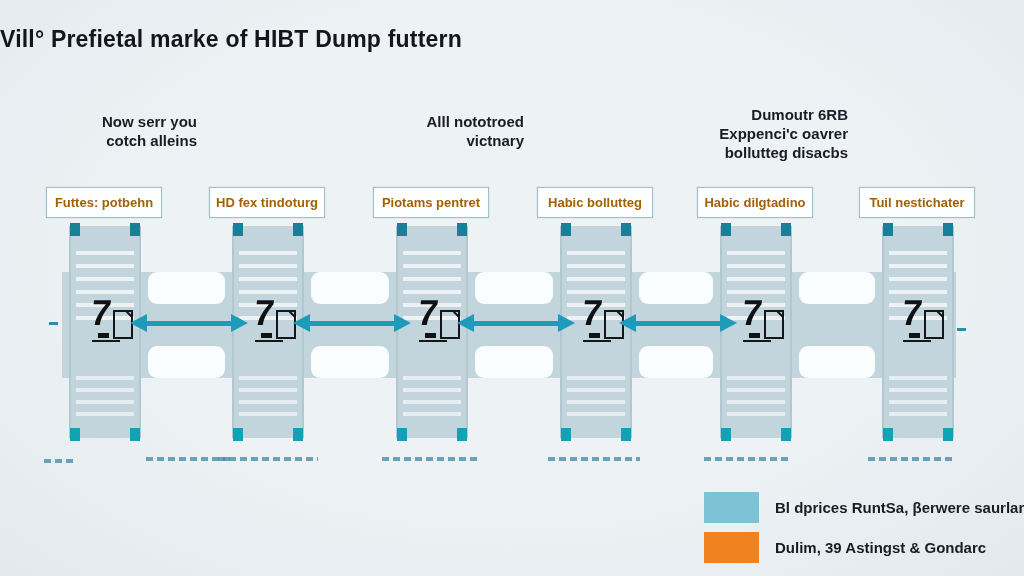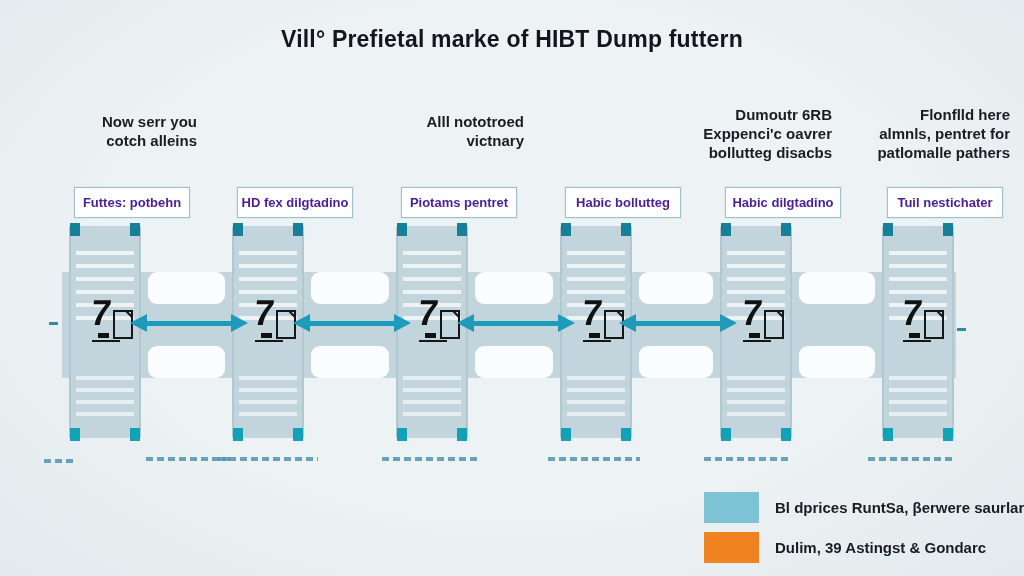--- a/index.html
+++ b/index.html
@@ -1,25 +1,25 @@
 <!DOCTYPE html>
 <html><head>
 <meta charset="utf-8">
 <style>
   html,body{margin:0;padding:0;}
   body{font-family:"Liberation Sans", sans-serif;}
   .stage{position:relative;width:1024px;height:576px;overflow:hidden;
          background:radial-gradient(ellipse at 50% 45%, #edf2f4 55%, #e2eaed 100%);}
-  .title{position:absolute;top:26px;left:0;width:1024px;text-align:center;
+  .title{position:absolute;top:26px;left:0;width:1024px;text-align:left;
          font-size:23px;font-weight:700;color:#15151d;letter-spacing:.2px;}
   .heading{position:absolute;width:184px;text-align:right;font-size:15px;font-weight:700;
            color:#1b1b24;line-height:1.28;white-space:pre-line;}
   .labelbox{position:absolute;width:114px;height:29px;top:187px;background:#fdfefe;
             border:1px solid #9fc1cc;display:flex;align-items:center;justify-content:center;
-            font-size:13px;font-weight:700;color:#4c1d95;box-shadow:0 0 0 1px rgba(160,190,200,.15);margin-left:28px;}
+            font-size:13px;font-weight:700;color:#a16207;box-shadow:0 0 0 1px rgba(160,190,200,.15);}
   .band{position:absolute;left:62px;top:272px;width:894px;height:106px;background:#c2d5dd;}
   .cutout{position:absolute;background:#fafdfd;border-radius:9px;height:32px;}
   .strip{position:absolute;top:226px;width:72px;height:212px;background:#c2d5dd;
          border-left:2px solid #b2c8d1;border-right:2px solid #b2c8d1;box-sizing:border-box;}
   .rungs-top{position:absolute;left:5px;right:5px;top:16px;height:80px;
     background:repeating-linear-gradient(180deg, rgba(255,255,255,0) 0 9px, rgba(255,255,255,.7) 9px 13px);}
   .rungs-bot{position:absolute;left:5px;right:5px;bottom:16px;height:54px;
     background:repeating-linear-gradient(180deg, rgba(255,255,255,0) 0 8px, rgba(255,255,255,.6) 8px 12px);}
   .peg{position:absolute;width:10px;height:13px;background:#177f98;}
   .peg.tl{left:-1px;top:-3px}.peg.tr{right:-1px;top:-3px}
@@ -51,29 +51,26 @@
 <body>
 
 <div class="stage">
 
   <div class="title">Vill° Prefietal marke of HIBT Dump futtern</div>
 
   <div class="heading" style="left:13px;top:112px">Now serr you
 cotch alleins</div>
   <div class="heading" style="left:340px;top:112px">Alll nototroed
 victnary</div>
-  <div class="heading" style="left:648px;top:105px">Dumoutr 6RB
+  <div class="heading" style="left:664px;top:105px">Dumoutr 6RB
 Exppenci'c oavrer
 bollutteg disacbs</div>
-  <div class="heading" style="left:826px;top:105px">Flonflld here
-almnls, pentret for
-patlomalle pathers</div>
 
   <div class="labelbox" style="left:46px">Futtes: potbehn</div>
-  <div class="labelbox" style="left:209px">HD fex dilgtadino</div>
+  <div class="labelbox" style="left:209px">HD fex tindoturg</div>
   <div class="labelbox" style="left:373px">Piotams pentret</div>
   <div class="labelbox" style="left:537px">Habic bollutteg</div>
   <div class="labelbox" style="left:697px">Habic dilgtadino</div>
   <div class="labelbox" style="left:859px">Tuil nestichater</div>
 
   <div class="band"></div>
 
   <div class="cutout" style="left:148px;top:272px;width:77px"></div>
   <div class="cutout" style="left:311px;top:272px;width:78px"></div>
   <div class="cutout" style="left:475px;top:272px;width:78px"></div>

